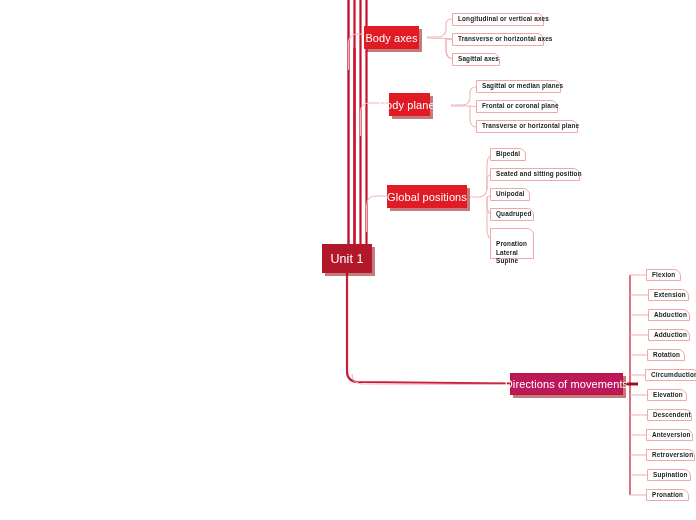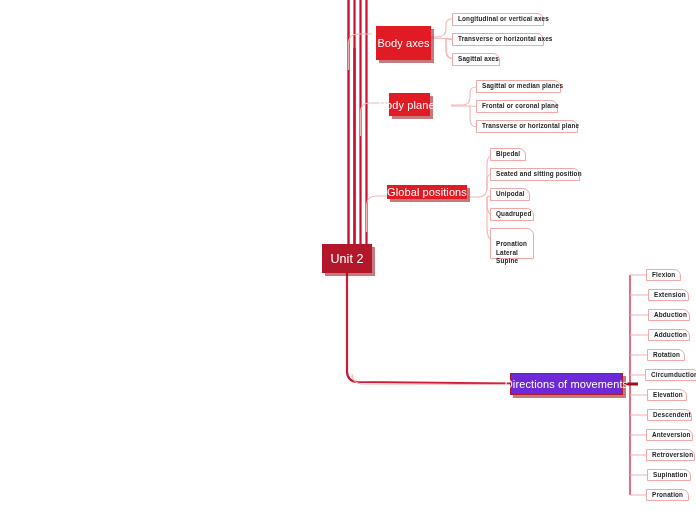--- a/index.html
+++ b/index.html
@@ -51,21 +51,21 @@
     background: #b3182a;
     font-size: 12.5px;
     border: 1px solid #b3182a;
   }
   .topic.level1 {
     background: #e01b24;
     font-size: 11px;
     border: 1px solid #e01b24;
   }
   .topic.level1.dark {
-    background: #6d28d9;
+    background: #be185d;
     border-color: #b3182a;
   }
 
   
   .leaf {
     background: #ffffff;
     border: 1px solid #f0a7a7;
     border-top-right-radius: 7px;
     color: #1d1d1d;
     font-size: 6.4px;
@@ -142,24 +142,24 @@
       <path d="M630 395 Q638 395 641 395 L647 395"></path>
       <path d="M630 415 Q638 415 641 415 L647 415"></path>
       <path d="M630 435 Q638 435 641 435 L646 435"></path>
       <path d="M630 455 Q638 455 641 455 L646 455"></path>
       <path d="M630 475 Q638 475 641 475 L647 475"></path>
       <path d="M630 495 Q638 495 641 495 L646 495"></path>
     </g>
   </svg>
 
   <div class="node topic root" style="left:322px; top:244px; width:50px; height:29px;">
-    <span>Unit 2</span>
-  </div>
-
-  <div class="node topic level1" style="left:376px; top:26px; width:55px; height:34px;">
+    <span>Unit 1</span>
+  </div>
+
+  <div class="node topic level1" style="left:364px; top:26px; width:55px; height:23px;">
     <span>Body axes</span>
   </div>
   <div class="node leaf" style="left:452px; top:13px; width:92px; height:13px;">
     <span>Longitudinal or vertical axes</span>
   </div>
   <div class="node leaf" style="left:452px; top:33px; width:92px; height:13px;">
     <span>Transverse or horizontal axes</span>
   </div>
   <div class="node leaf" style="left:452px; top:53px; width:48px; height:13px;">
     <span>Sagittal axes</span>
@@ -171,21 +171,21 @@
   <div class="node leaf" style="left:476px; top:80px; width:85px; height:13px;">
     <span>Sagittal or median planes</span>
   </div>
   <div class="node leaf" style="left:476px; top:100px; width:82px; height:13px;">
     <span>Frontal or coronal plane</span>
   </div>
   <div class="node leaf" style="left:476px; top:120px; width:102px; height:13px;">
     <span>Transverse or horizontal plane</span>
   </div>
 
-  <div class="node topic level1" style="left:387px; top:185px; width:80px; height:14px;">
+  <div class="node topic level1" style="left:387px; top:185px; width:80px; height:23px;">
     <span>Global positions</span>
   </div>
   <div class="node leaf" style="left:490px; top:148px; width:36px; height:13px;">
     <span>Bipedal</span>
   </div>
   <div class="node leaf" style="left:490px; top:168px; width:90px; height:13px;">
     <span>Seated and sitting position</span>
   </div>
   <div class="node leaf" style="left:490px; top:188px; width:40px; height:13px;">
     <span>Unipodal</span>

